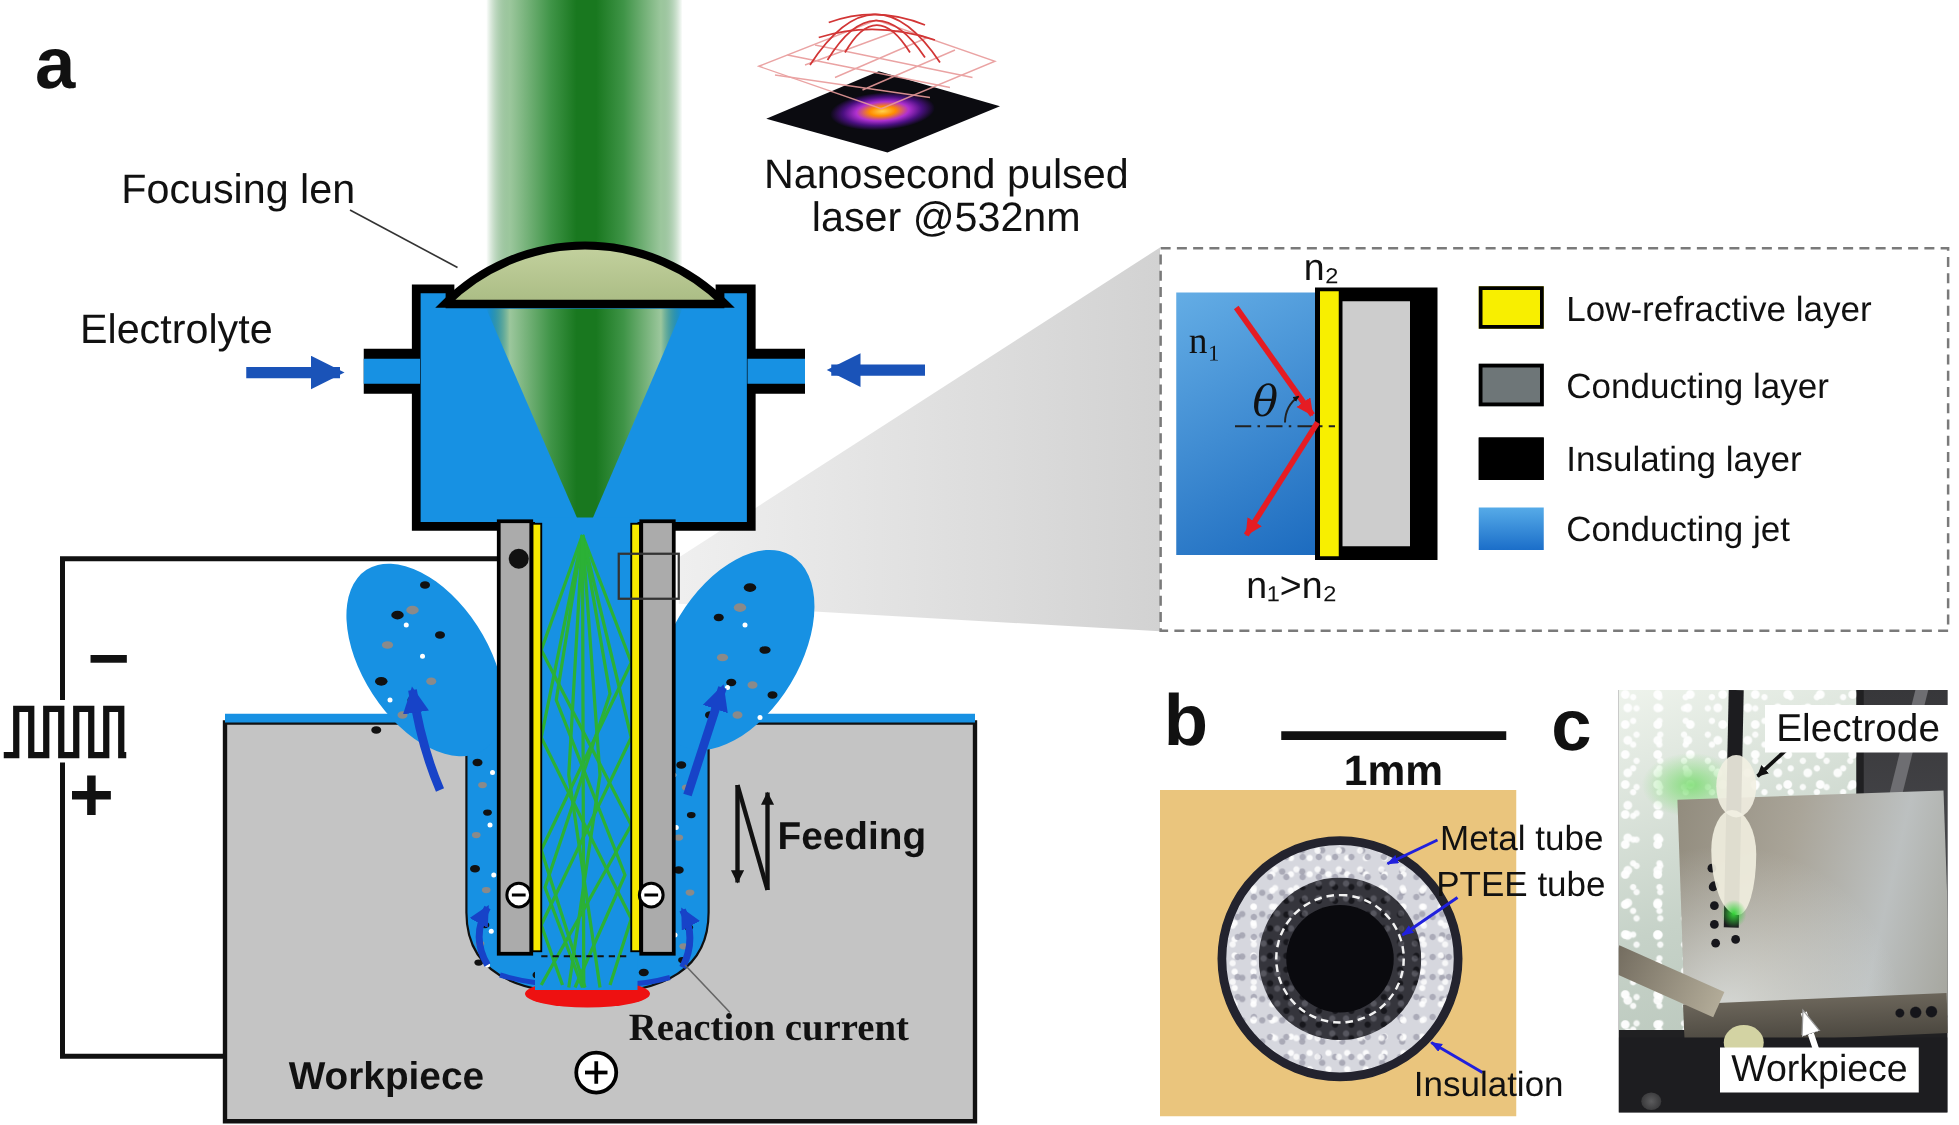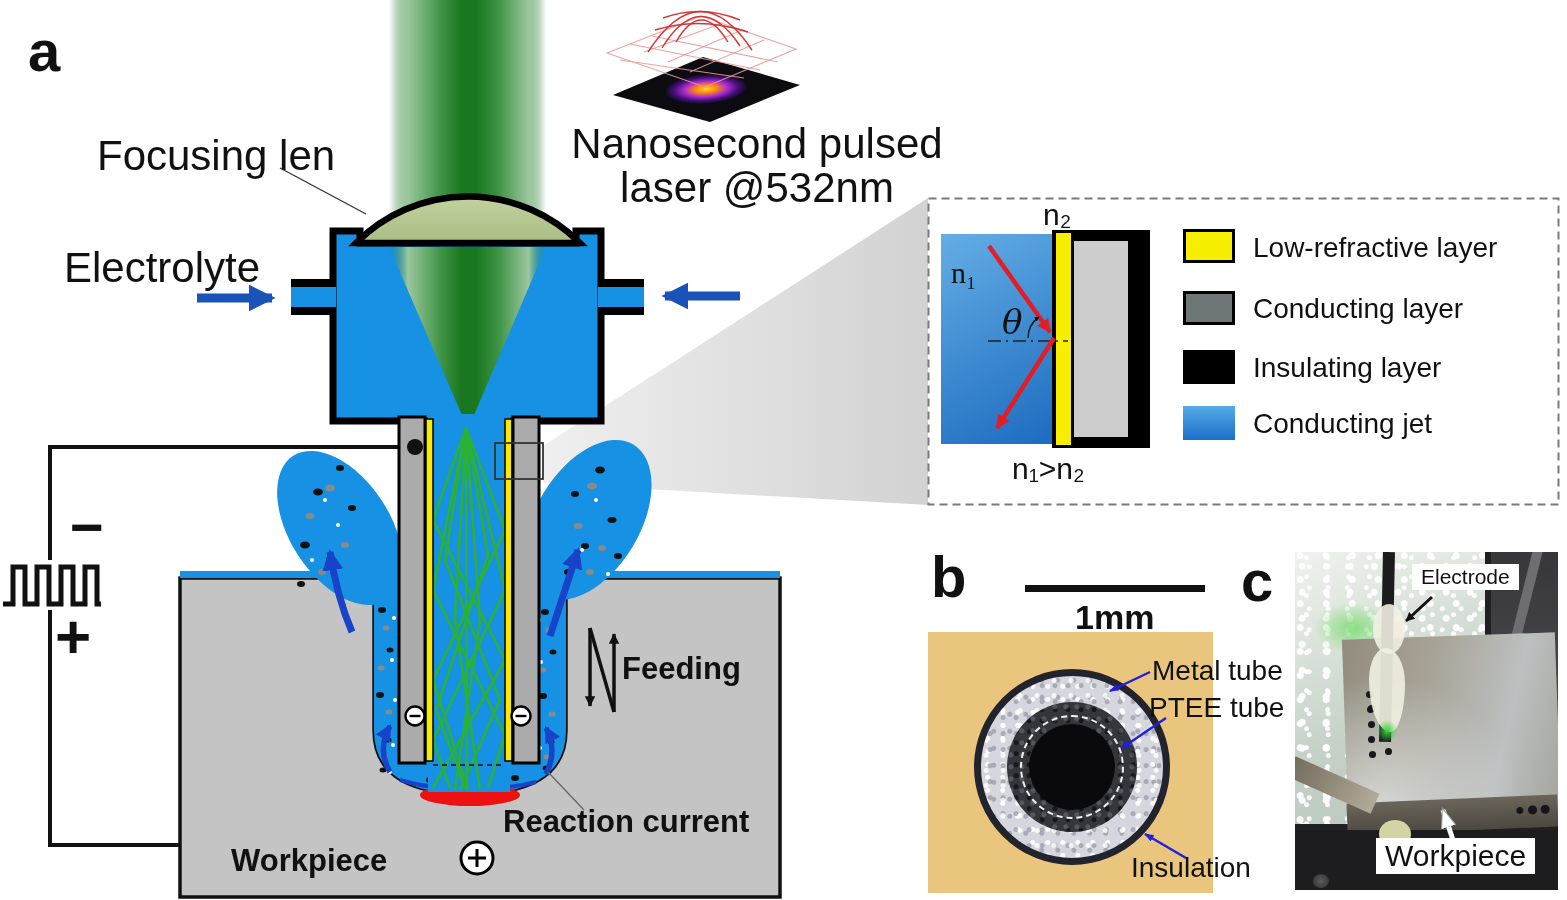--- a/index.html
+++ b/index.html
@@ -1,35 +1,35 @@
 <!DOCTYPE html>
 <html><head>
 <meta charset="utf-8">
 <style>
   html,body{margin:0;padding:0;background:#fff;}
   #canvas{position:relative;width:1567px;height:900px;background:#fff;overflow:hidden;
           font-family:"Liberation Sans","DejaVu Sans",sans-serif;color:#111;}
   .lbl{position:absolute;white-space:nowrap;color:#111;}
   .panel-letter{font-size:58px;font-weight:bold;line-height:1;}
-  .ann{font-size:42px;line-height:1.05;}
+  .ann{font-size:33px;line-height:1.05;}
   .ann-b{font-size:31px;font-weight:bold;line-height:1.05;}
   .small-ann{font-size:28px;}
   .legend-label{font-size:28px;}
   .sub{font-size:30px;}
   .theta-it{font-size:34px;font-style:italic;font-family:"DejaVu Serif","Liberation Serif",serif;}
   svg{position:absolute;left:0;top:0;}
   #main-svg{z-index:5;}
   .photo{position:absolute;overflow:hidden;z-index:2;}
   .lbl{z-index:10;}
   .legend-swatch{position:absolute;width:52px;height:34px;z-index:10;box-sizing:border-box;}
   .sw-yellow{background:#f8ef00;border:3px solid #000;}
   .sw-gray{background:#6e7678;border:3px solid #000;}
   .sw-black{background:#000;border:3px solid #000;}
   .sw-blue{background:linear-gradient(180deg,#56abe8,#1b6ec9);}
-  .whitebox{background:#fff;padding:1px 9px;font-size:21px;z-index:10;}
+  .whitebox{background:#fff;padding:1px 9px;font-size:31px;z-index:10;}
   
   #photo-b{background:#eac57d;}
   .ring{position:absolute;border-radius:50%;box-sizing:border-box;}
   #ring-insulation{left:46px;top:37px;width:196px;height:196px;background:#d6d7de;
      border:7px solid #23232e;
      background-image:radial-gradient(circle at 30% 30%,rgba(255,255,255,.8) 0 2px,transparent 3px),
        radial-gradient(circle at 70% 60%,rgba(160,160,175,.8) 0 2px,transparent 3px),
        radial-gradient(circle at 45% 80%,rgba(255,255,255,.9) 0 2px,transparent 3px),
        radial-gradient(circle at 80% 25%,rgba(150,150,165,.7) 0 2px,transparent 3px);
      background-size:17px 15px,13px 16px,15px 13px,16px 17px;}
@@ -367,27 +367,27 @@
     <div>laser @532nm</div>
   </div>
 
   <div class="lbl ann" style="left:97px;top:134px;">Focusing len</div>
   <div class="lbl ann" style="left:64px;top:246px;">Electrolyte</div>
 
   <div class="lbl" style="left:70px;top:498px;font-size:58px;font-weight:bold;line-height:1;">−</div>
   <div class="lbl" style="left:55px;top:606px;font-size:62px;font-weight:bold;line-height:1;">+</div>
 
   <div class="lbl ann-b" style="left:622px;top:653px;text-align:center;">Feeding</div>
-  <div class="lbl ann-b" style="left:503px;top:806px;">Reaction current</div>
+  <div class="lbl ann-b" style="left:503px;top:806px;font-family:Liberation Serif, serif;">Reaction current</div>
   <div class="lbl ann-b" style="left:231px;top:845px;">Workpiece</div>
 
   <div class="lbl sub" style="left:1043px;top:198px;">n₂</div>
   <div class="lbl sub" style="left:951px;top:256px;font-family:Liberation Serif, serif;">n₁</div>
   <div class="lbl theta-it" style="left:1002px;top:302px;">θ</div>
-  <div class="lbl sub" style="left:997px;top:452px;margin-left:15px;">n₁&gt;n₂</div>
+  <div class="lbl sub" style="left:997px;top:452px;">n₁&gt;n₂</div>
 
   <div class="legend-swatch sw-yellow" style="left:1183px;top:229px;"></div>
   <div class="legend-swatch sw-gray" style="left:1183px;top:291px;"></div>
   <div class="legend-swatch sw-black" style="left:1183px;top:350px;"></div>
   <div class="legend-swatch sw-blue" style="left:1183px;top:406px;"></div>
   <div class="lbl legend-label" style="left:1253px;top:232px;">Low-refractive layer</div>
   <div class="lbl legend-label" style="left:1253px;top:352px;">Insulating layer</div>
   <div class="lbl legend-label" style="left:1253px;top:293px;">Conducting layer</div>
   <div class="lbl legend-label" style="left:1253px;top:408px;">Conducting jet</div>
 

